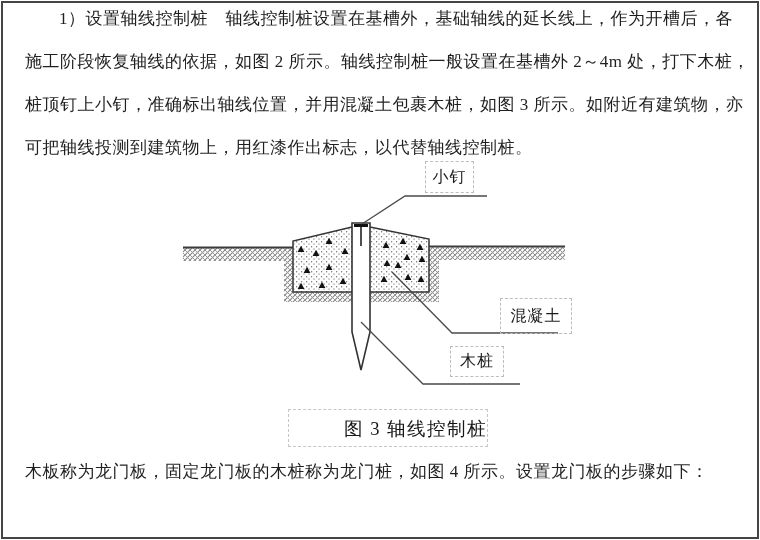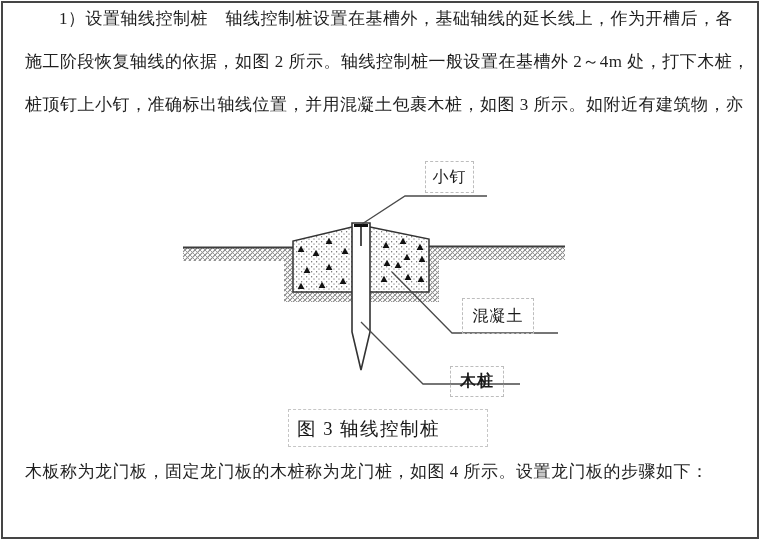--- a/index.html
+++ b/index.html
@@ -19,37 +19,38 @@
   .para .line.last{text-align:left;text-align-last:left;}
   #para1{top:-3px;}
   #para2{top:450px;}
   svg.diagram{position:absolute;left:0;top:0;width:760px;height:540px;pointer-events:none;}
   .fig-label{
     position:absolute;border:1px dashed #bdbdbd;background:transparent;
     font-size:16px;color:#1a1a1a;display:flex;align-items:center;justify-content:center;
     letter-spacing:1px;
   }
   #label-nail{left:425px;top:161px;width:47px;height:30px;}
-  #label-concrete{left:462px;top:298px;width:70px;height:34px;}
-  #label-stake{left:450px;top:366px;width:52px;height:29px;font-weight:bold;}
+  #label-concrete{left:500px;top:298px;width:70px;height:34px;}
+  #label-stake{left:450px;top:346px;width:52px;height:29px;}
   .fig-caption{
     position:absolute;left:288px;top:409px;width:200px;height:38px;
     border:1px dashed #c6c6c6;font-size:18.5px;line-height:38px;
-    padding-left:8px;box-sizing:border-box;letter-spacing:1.5px;color:#161616;
+    padding-left:8px;box-sizing:border-box;letter-spacing:1.5px;color:#161616;text-align:right;
   }
 </style>
 </head>
 <body>
 
 <div class="page-border"></div>
 
 <div class="para" id="para1">
   <div class="line indent">1）设置轴线控制桩　轴线控制桩设置在基槽外，基础轴线的延长线上，作为开槽后，各</div>
   <div class="line">施工阶段恢复轴线的依据，如图 2 所示。轴线控制桩一般设置在基槽外 2～4m 处，打下木桩，</div>
   <div class="line">桩顶钉上小钉，准确标出轴线位置，并用混凝土包裹木桩，如图 3 所示。如附近有建筑物，亦</div>
+  <div class="line last">可把轴线投测到建筑物上，用红漆作出标志，以代替轴线控制桩。</div>
 </div>
 
 <svg class="diagram" viewBox="0 0 760 540">
   <defs>
     <pattern id="hatch" width="5" height="5" patternUnits="userSpaceOnUse">
       <rect width="5" height="5" fill="#ffffff"></rect>
       <path d="M0,5 L5,0 M-1,1 L1,-1 M4,6 L6,4" stroke="#8a8a8a" stroke-width="1.2" fill="none"></path>
       <path d="M0,0 L5,5" stroke="#9a9a9a" stroke-width="1" fill="none"></path>
     </pattern>
     <pattern id="stipple" width="5" height="5" patternUnits="userSpaceOnUse">

